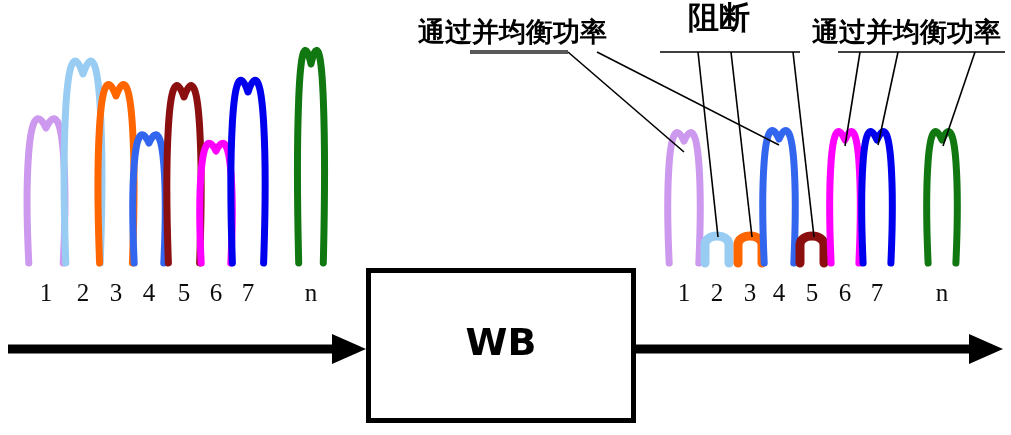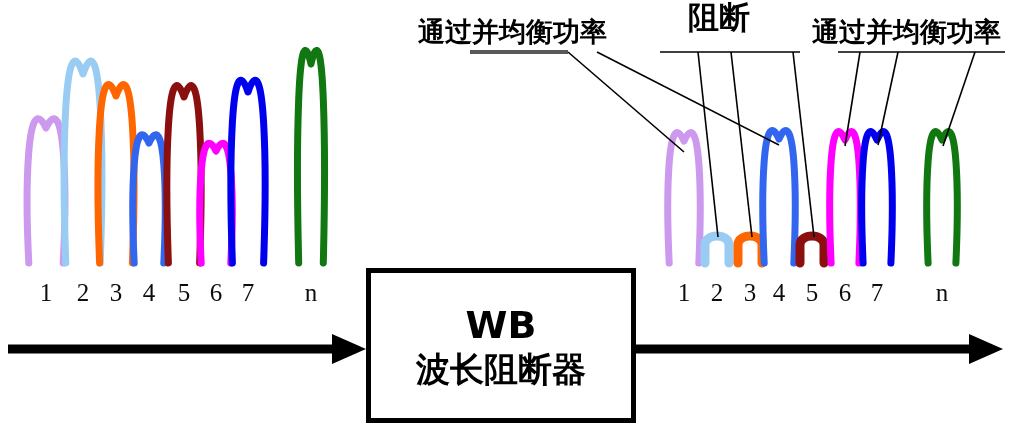--- a/index.html
+++ b/index.html
@@ -114,16 +114,15 @@
       <div class="chlabel" style="left: 735px; top: 280px; width: 30px;">3</div>
       <div class="chlabel" style="left: 764px; top: 280px; width: 30px;">4</div>
       <div class="chlabel" style="left: 797px; top: 280px; width: 30px;">5</div>
       <div class="chlabel" style="left: 830px; top: 280px; width: 30px;">6</div>
       <div class="chlabel" style="left: 862px; top: 280px; width: 30px;">7</div>
       <div class="chlabel" style="left: 927px; top: 280px; width: 30px;">n</div>
     </div>
 
   <div id="wbbox" style="left: 366px; top: 268px; width: 270px; height: 155px; border-color: rgb(0, 0, 0);">
     <div id="wb-en">WB</div>
-    <div id="wb-cn">波长阻断器</div>
   </div>
 
 </div>
 
 </body></html>

